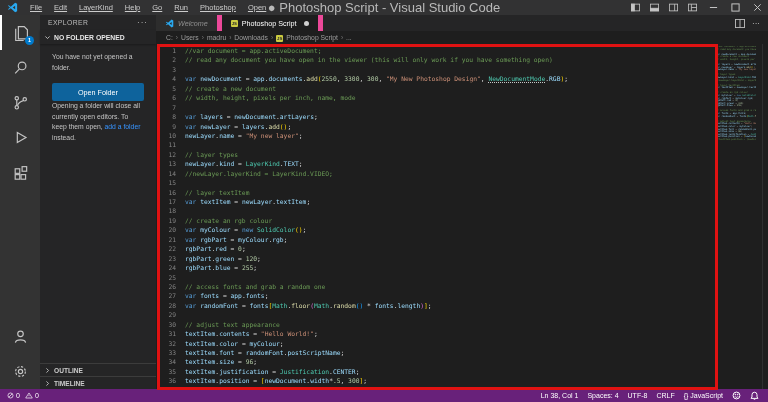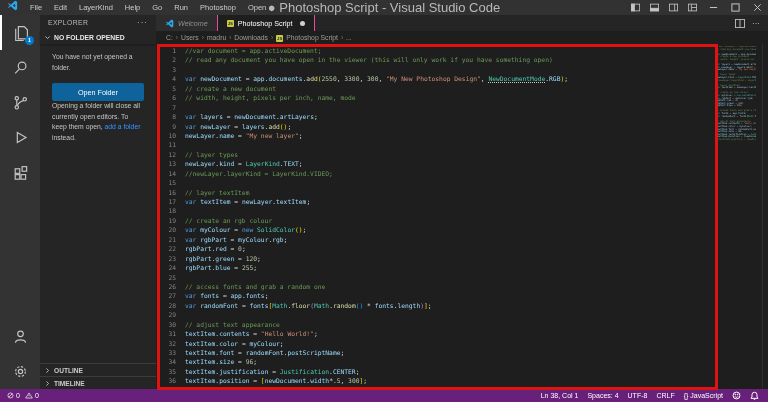--- a/index.html
+++ b/index.html
@@ -1,20 +1,20 @@
 <!DOCTYPE html>
 <html style="--c-comment: #6a9955; --c-keyword: #569cd6; --c-variable: #9cdcfe; --c-function: #dcdcaa; --c-class: #4ec9b0; --c-string: #ce9178; --c-number: #b5cea8; --c-plain: #d4d4d4; --c-bracket1: #ffd700; --c-bracket2: #da70d6; --c-bracket3: #179fff; --c-statusbar: #68217a; --c-badge: #007acc; --c-button: #0e639c; --c-link: #3794ff; --c-annotation: #e01212; --c-js: #cbcb41;"><head>
 <meta charset="utf-8">
 <style>
   html,body{margin:0;padding:0;background:#000;}
   .app{position:relative;width:768px;height:402px;overflow:hidden;background:#1e1e1e;
        font-family:"Liberation Sans",sans-serif;-webkit-font-smoothing:antialiased;cursor:default;}
   
   .titlebar{position:absolute;left:0;top:0;width:768px;height:15px;background:#323233;
-            display:flex;align-items:flex-start;color:#cccccc;font-size:7.5px;z-index:10;}
+            display:flex;align-items:center;color:#cccccc;font-size:7.5px;z-index:10;text-decoration:underline;}
   .logo{width:11px;height:11px;margin:0 6px 0 7px;flex:0 0 auto;}
   .menus{display:flex;align-items:center;height:100%;}
   .menus span{padding:0 6px;line-height:15px;}
   .win-title{position:absolute;left:50%;transform:translateX(-50%);font-size:13px;color:#b9b9b9;white-space:nowrap;}
   .wincontrols{margin-left:auto;display:flex;align-items:center;height:100%;}
   .wc{width:22px;height:15px;display:flex;align-items:center;justify-content:center;color:#c5c5c5;}
   .wc.small{width:19px;}
   
   .activitybar{position:absolute;left:0;top:15px;bottom:13px;width:40px;background:#333333;z-index:5;
                display:flex;flex-direction:column;}
@@ -36,21 +36,21 @@
   .open-folder{display:block;width:100%;height:18px;margin:10px 0 0 0;background:var(--c-button);border:none;
                border-radius:2px;color:#ffffff;font-size:7.2px;font-family:"Liberation Sans",sans-serif;}
   .sb-link{color:var(--c-link);}
   .sb-bottomsections{position:absolute;left:0;right:0;bottom:0;}
   .sb-row{height:12px;display:flex;align-items:center;border-top:1px solid #3c3c3c;font-size:6.6px;font-weight:bold;
           color:#cccccc;padding:0 4px;}
   .sb-row svg{margin-right:3px;stroke:#cccccc;fill:none;stroke-width:1.2;}
   
   .tabbar{position:absolute;left:156px;right:0;top:15px;height:16px;background:#252526;display:flex;z-index:6;}
   .tab{display:flex;align-items:center;padding:0 9px;font-size:7.2px;color:#8f8f8f;background:#2d2d2d;
-       border-right:1px solid #ec4899;gap:4px;white-space:nowrap;}
+       border-right:5px solid #ec4899;gap:4px;white-space:nowrap;}
   .tab.active{background:#1e1e1e;color:#ffffff;}
   .tab.preview .tab-label{font-style:italic;}
   .dirty-dot{width:5px;height:5px;border-radius:50%;background:#d0d0d0;margin-left:3px;}
   .jsbadge{display:inline-block;width:7px;height:7px;background:var(--c-js);color:#2b2b2b;font-weight:bold;
            font-size:4.3px;line-height:7.5px;text-align:center;border-radius:1px;font-family:"Liberation Sans",sans-serif;}
   .tab-actions{margin-left:auto;display:flex;align-items:center;gap:7px;padding-right:8px;color:#c0c0c0;}
   .breadcrumb{position:absolute;left:156px;right:0;top:31px;height:13px;background:#1e1e1e;display:flex;
               align-items:center;font-size:6.8px;color:#9d9d9d;padding-left:10px;gap:3px;z-index:6;white-space:nowrap;}
   .bc-sep{color:#7a7a7a;font-size:6.5px;}
   

